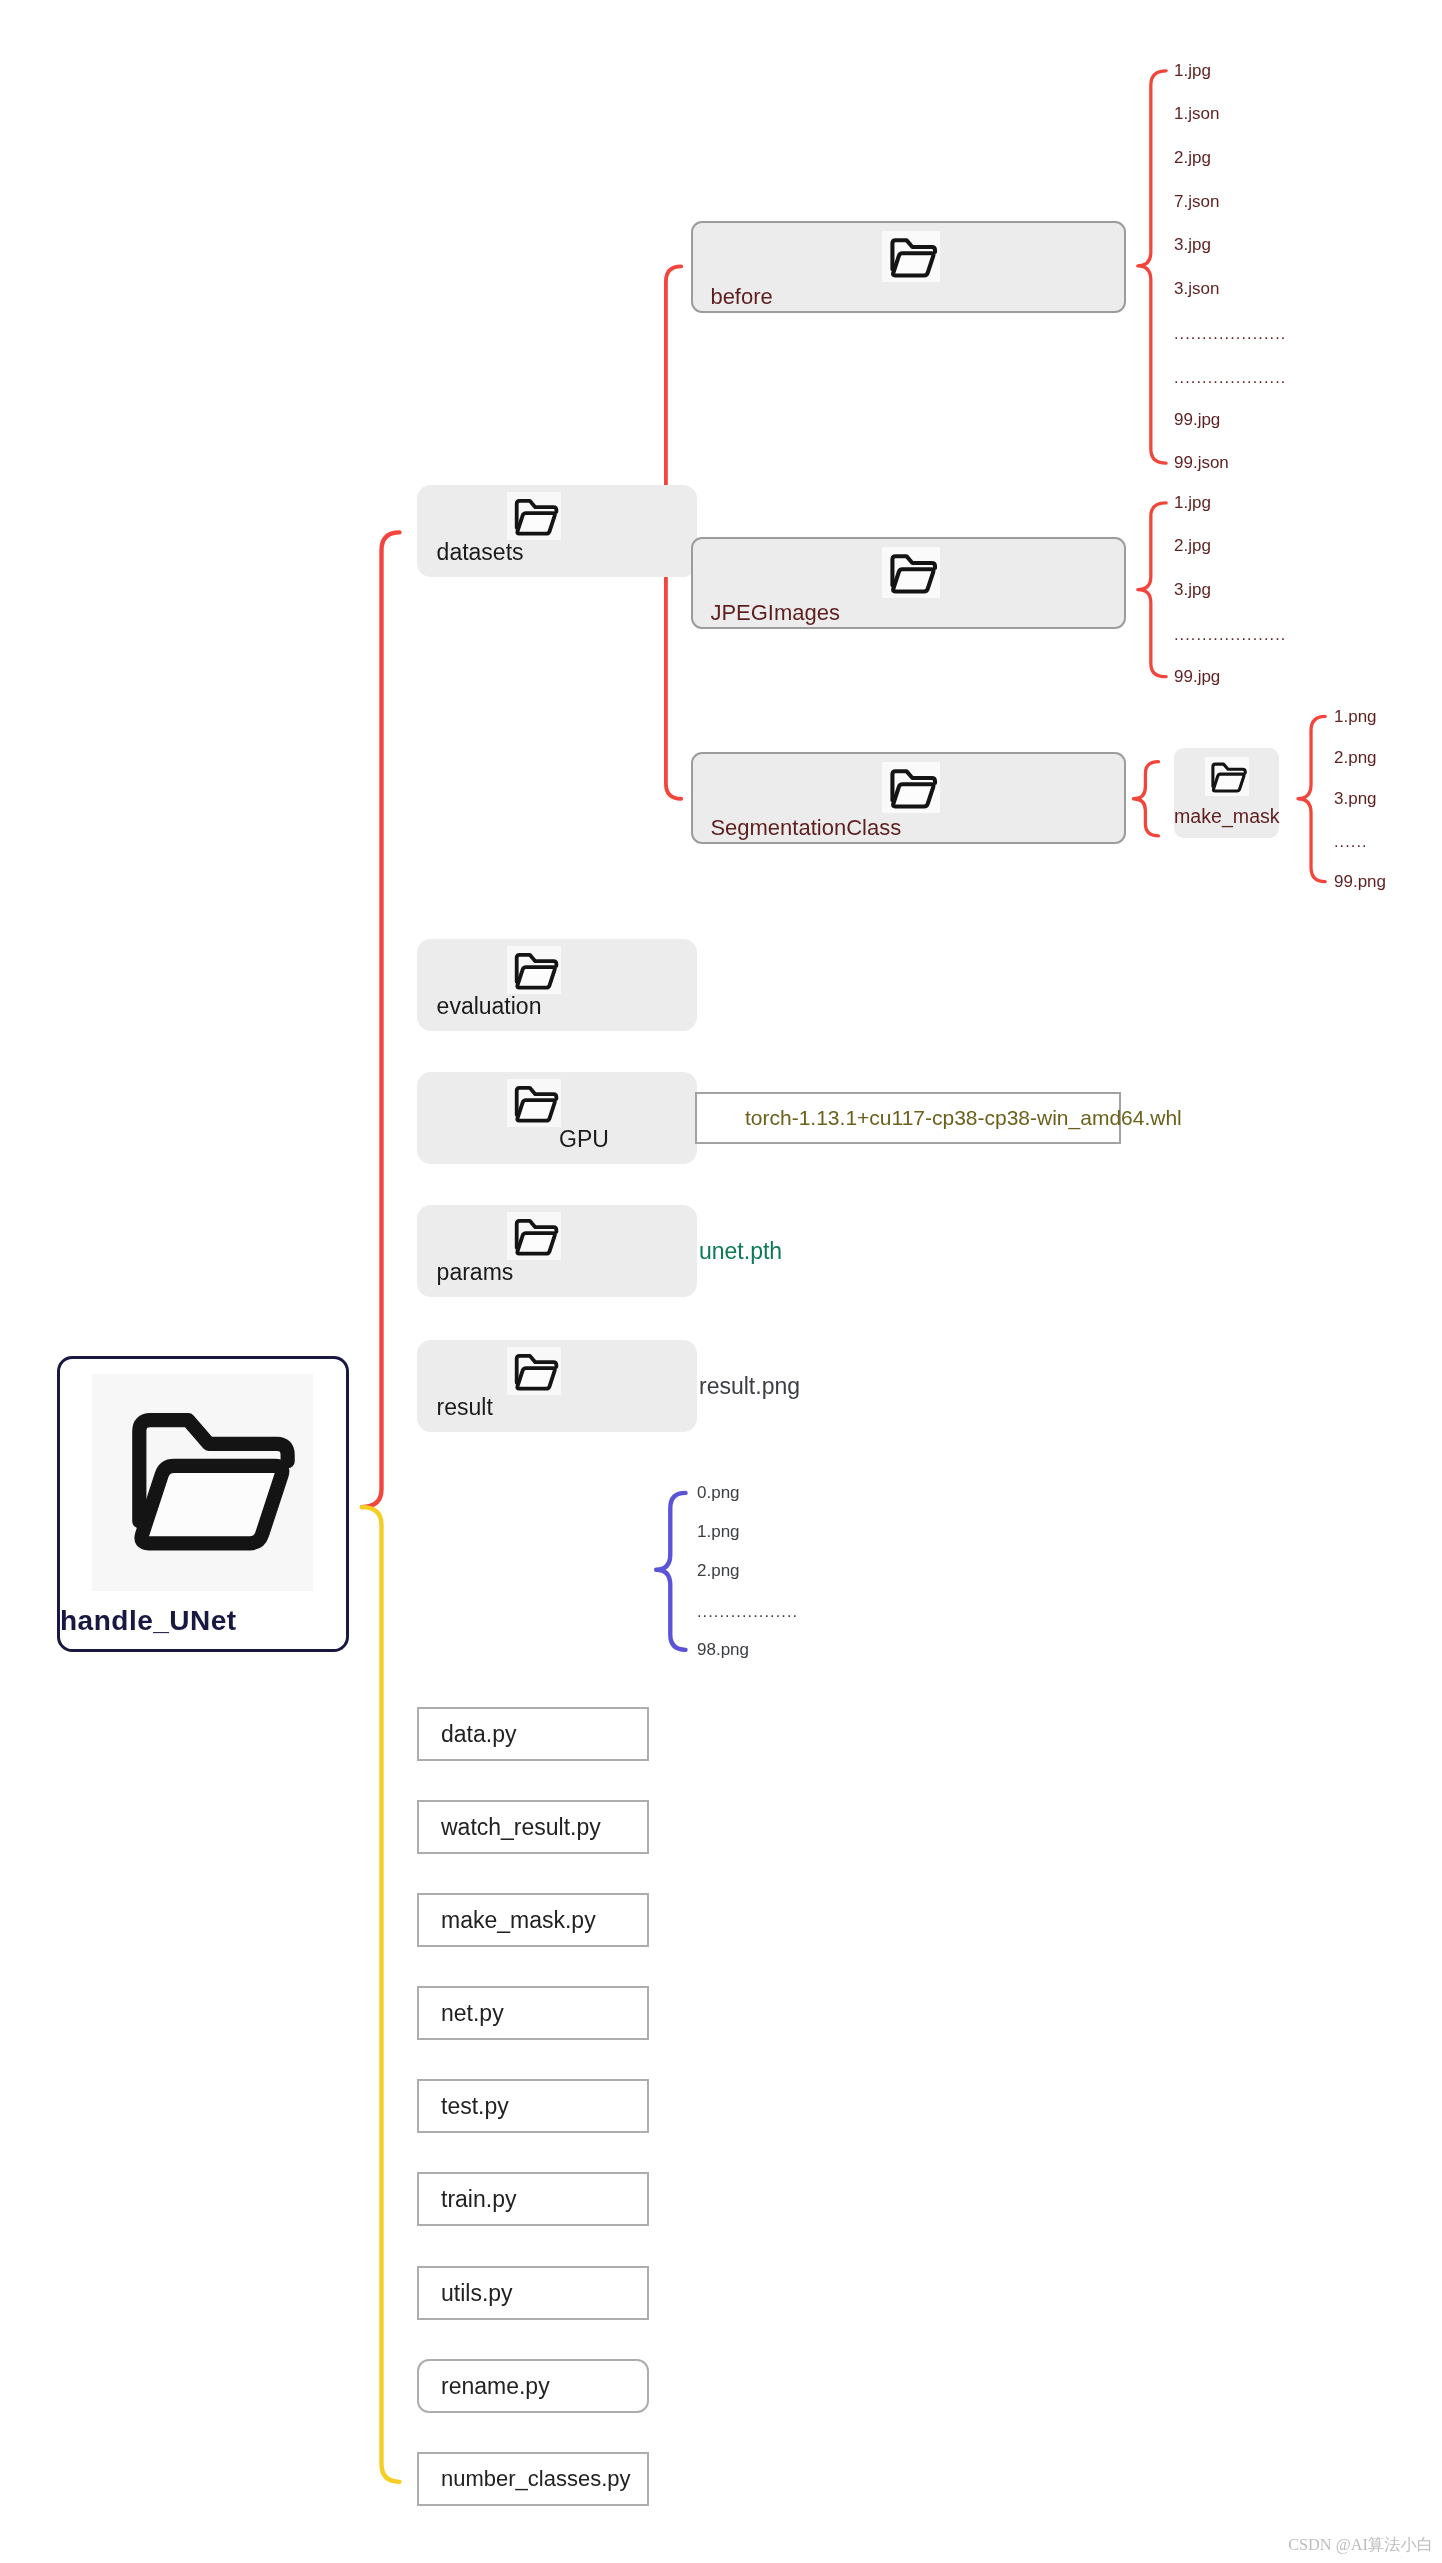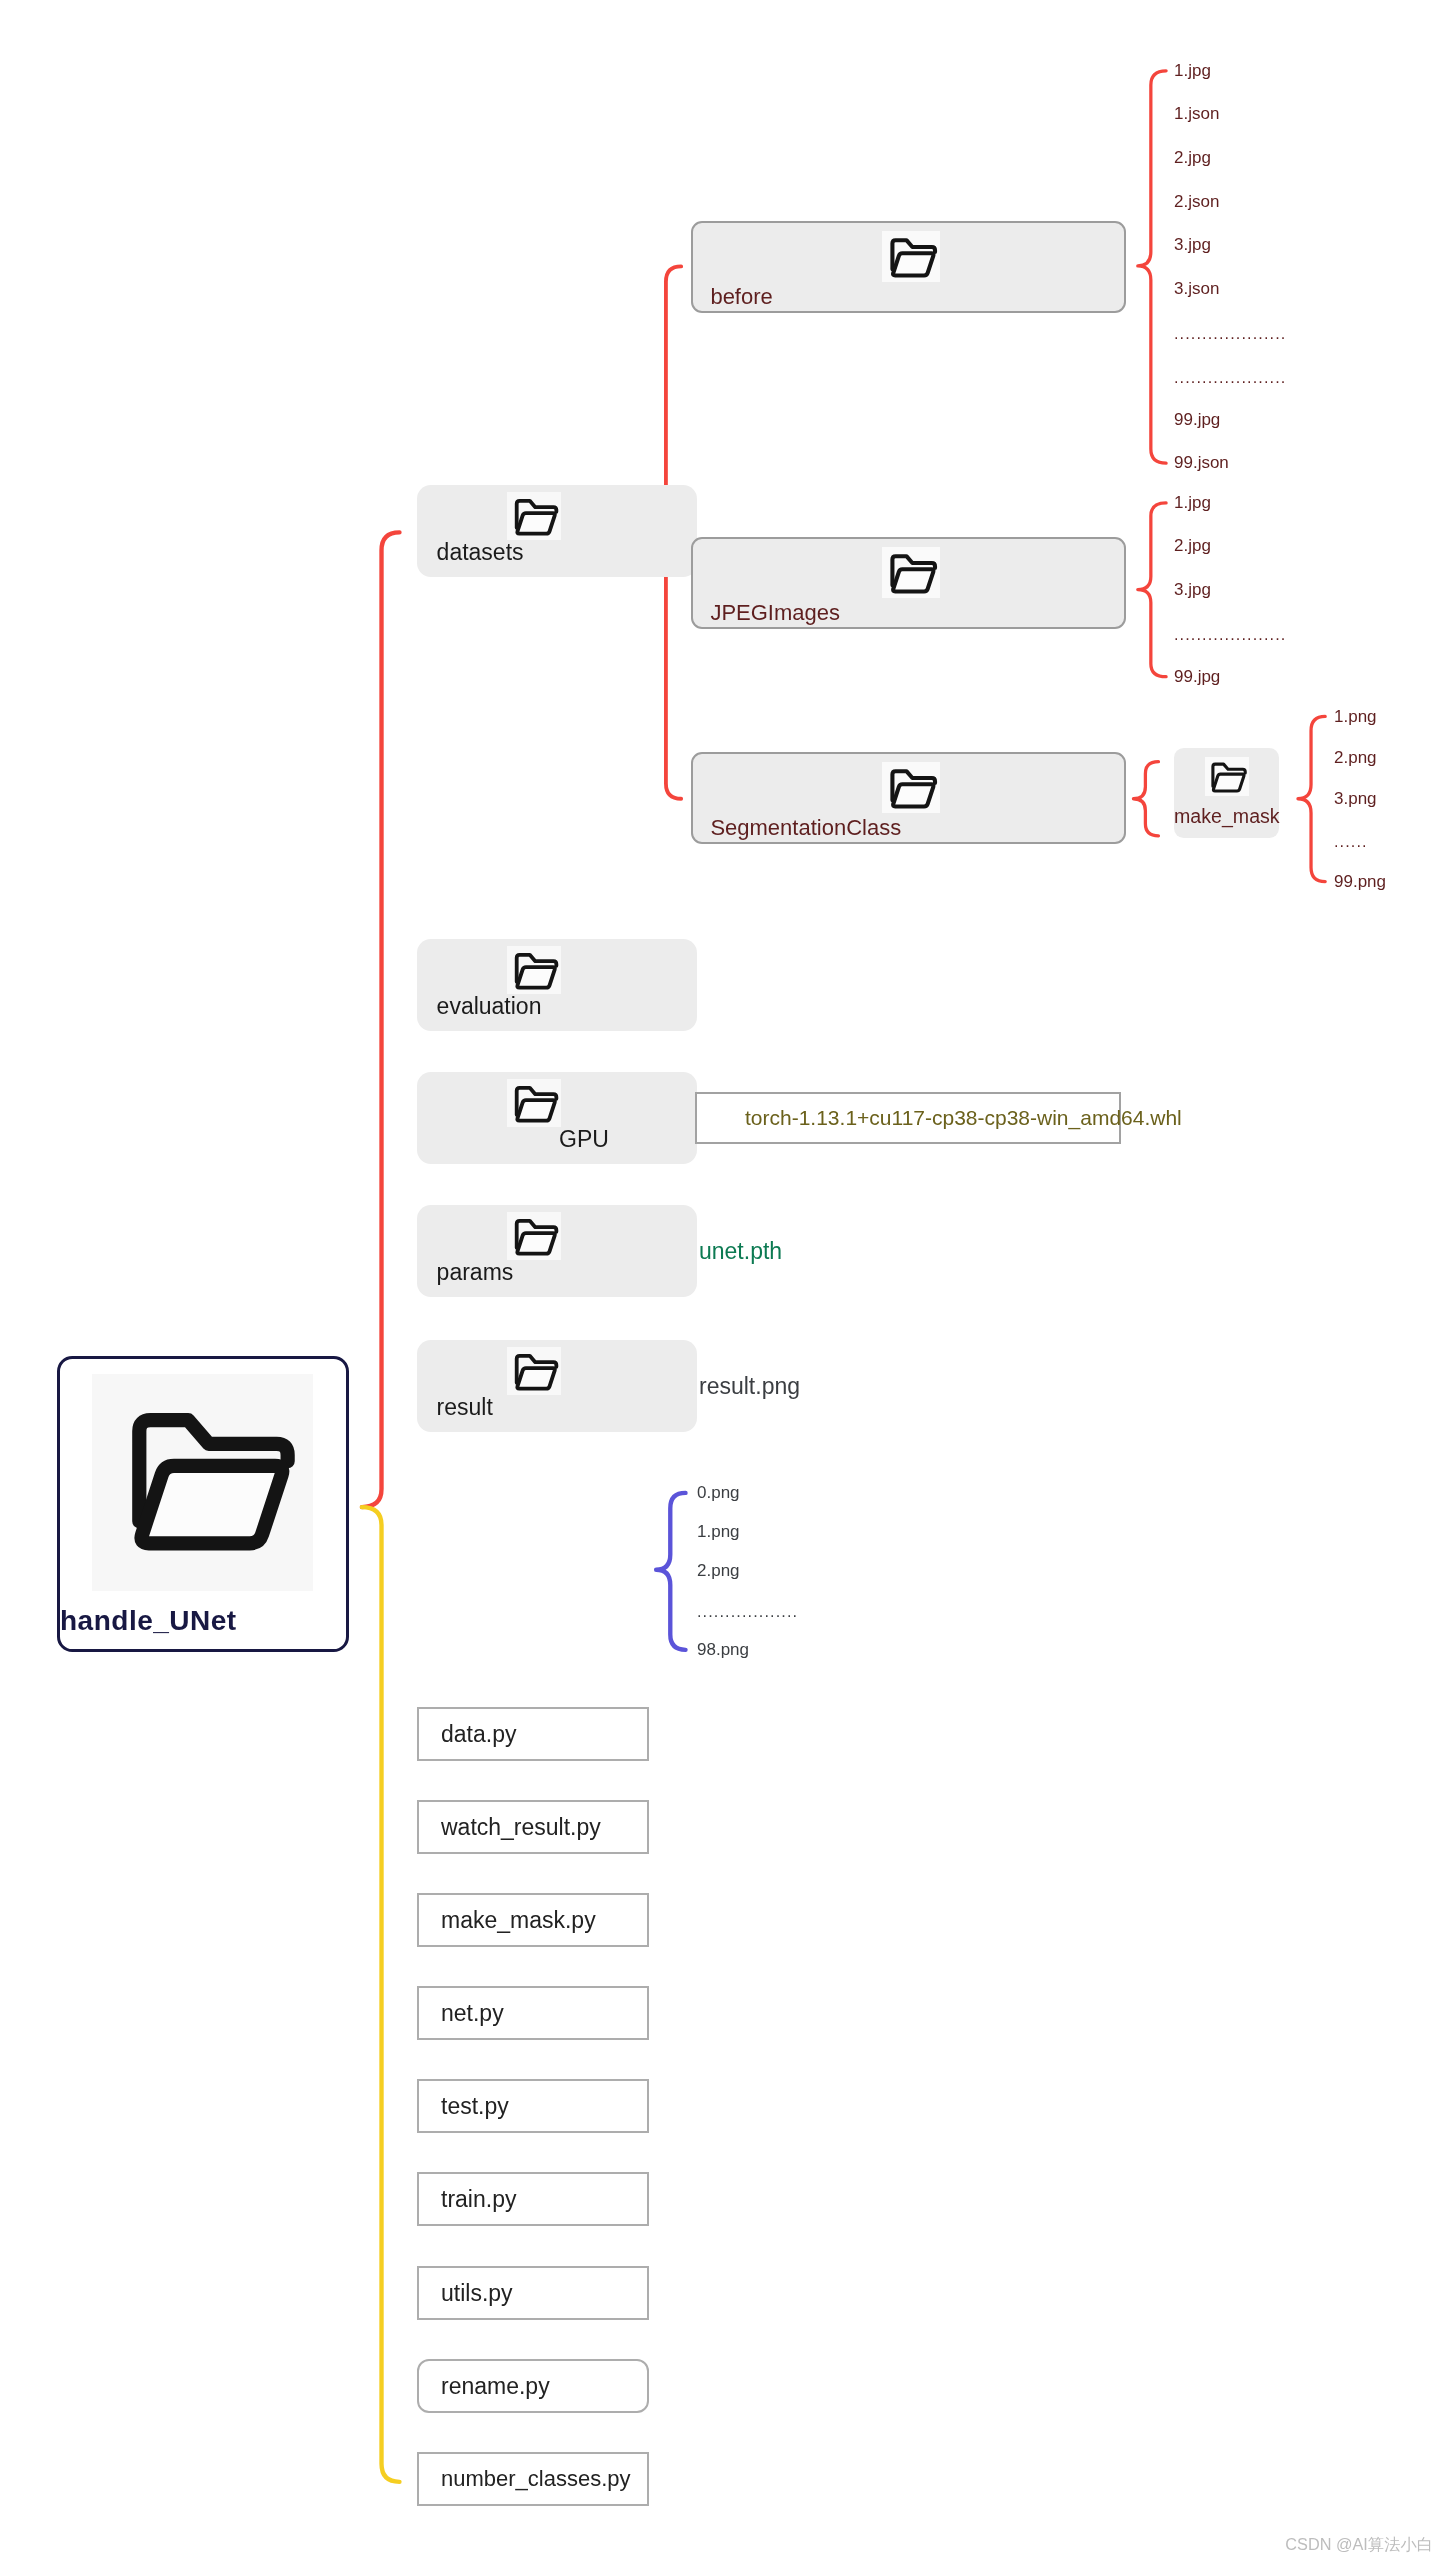--- a/index.html
+++ b/index.html
@@ -47,21 +47,21 @@
   .leaf.dots{font-size:16.3px;letter-spacing:1.1px;}
 
   
   .py-box{position:absolute;left:417px;width:232px;height:54px;background:#ffffff;
     border:2.2px solid #adadad;box-sizing:border-box;display:flex;align-items:center;
     padding-left:22px;font-size:23px;color:#222;white-space:nowrap;}
   .py-box.rounded{border-radius:12px;}
   .py-box.small{font-size:22px;}
 
   .watermark{position:absolute;left:1171px;top:2534px;width:262px;text-align:right;
-    font-size:16.3px;color:#bdbdbd;white-space:nowrap;}
+    font-size:16.3px;color:#bdbdbd;white-space:nowrap;font-family:Liberation Serif, serif;}
 </style>
 </head>
 <body>
 
 <div id="canvas">
 
   <svg width="0" height="0" style="position:absolute">
     <defs>
       <g id="folder-sym">
         <path d="M11.5 42 L11.5 13.5 Q11.5 10 15 10 L27 10 L33.5 17.5 L55 17.5 Q58.5 17.5 58.5 21 L58.5 23" fill="none" stroke="#141414" stroke-width="4.5" stroke-linecap="round" stroke-linejoin="round"></path>
@@ -151,21 +151,21 @@
   </div>
 
   <div class="file-box olive" style="top:1092px">torch-1.13.1+cu117-cp38-cp38-win_amd64.whl</div>
 
   <div class="leaf green" style="left:699px;top:1239px">unet.pth</div>
   <div class="leaf dark" style="left:699px;top:1374px;font-size:23px">result.png</div>
 
   <div class="leaf maroon" style="left:1174px;top:59px">1.jpg</div>
   <div class="leaf maroon" style="left:1174px;top:102px">1.json</div>
   <div class="leaf maroon" style="left:1174px;top:146px">2.jpg</div>
-  <div class="leaf maroon" style="left:1174px;top:190px">2.json</div>
+  <div class="leaf maroon" style="left:1174px;top:190px">7.json</div>
   <div class="leaf maroon" style="left:1174px;top:233px">3.jpg</div>
   <div class="leaf maroon" style="left:1174px;top:277px">3.json</div>
   <div class="leaf maroon dots" style="left:1174px;top:321px">....................</div>
   <div class="leaf maroon dots" style="left:1174px;top:365px">....................</div>
   <div class="leaf maroon" style="left:1174px;top:408px">99.jpg</div>
   <div class="leaf maroon" style="left:1174px;top:451px">99.json</div>
 
   <div class="leaf maroon" style="left:1174px;top:491px">1.jpg</div>
   <div class="leaf maroon" style="left:1174px;top:534px">2.jpg</div>
   <div class="leaf maroon" style="left:1174px;top:578px">3.jpg</div>

